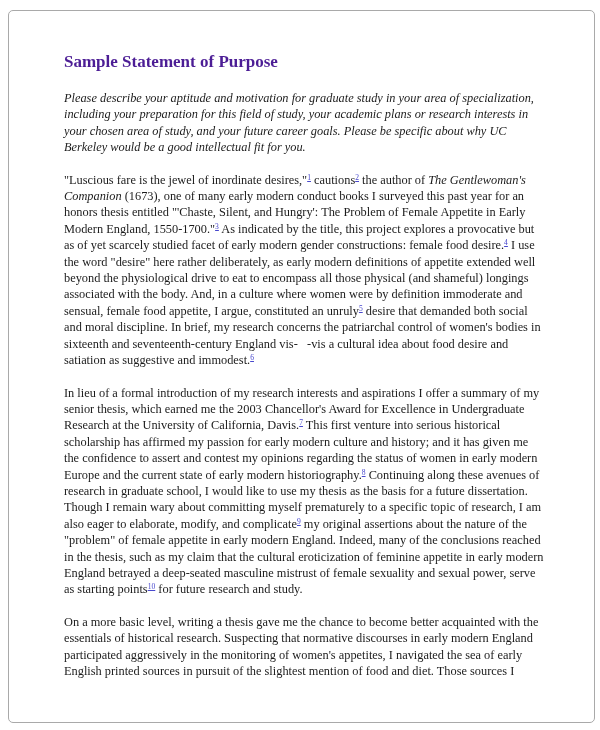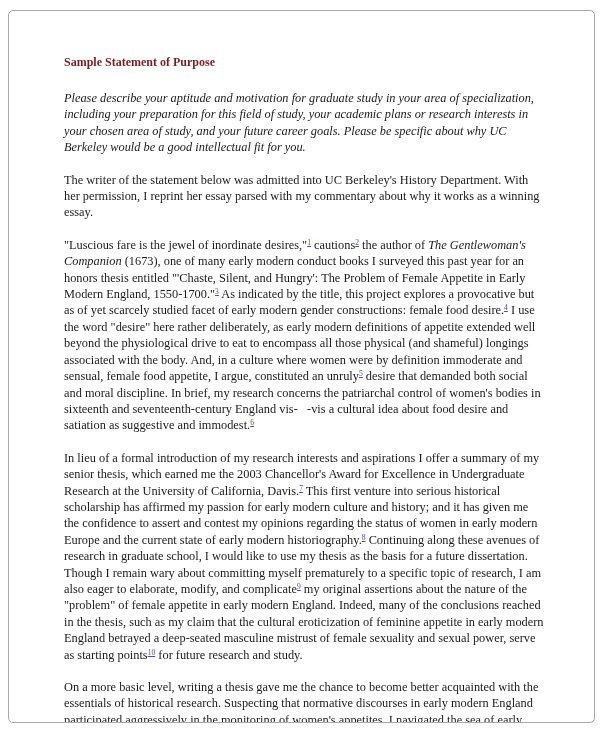--- a/index.html
+++ b/index.html
@@ -18,24 +18,24 @@
     overflow:hidden;
   }
   .content {
     padding:43px 48px 0 55px;
     color:var(--text);
     font-size:12.35px;
     line-height:16.4px;
     text-align:left;
   }
   h1.doc-title {
-    font-size:12px;
+    font-size:17px;
     line-height:16px;
     font-weight:bold;
-    color:#7f1d1d;
+    color:#4c1d95;
     margin:0 0 20px 0;
   }
   .para { margin:16px 0 0 0; }
   .para.tight { margin-top:0; }
   .para.italic { font-style:italic; }
   .para em { font-style:italic; }
   sup.fn {
     color:var(--link);
     text-decoration:underline;
     font-size:7.6px;
@@ -45,19 +45,18 @@
   }
 </style>
 </head>
 <body>
 
 <div class="page">
   <div class="content">
     <h1 class="doc-title">Sample Statement of Purpose</h1>
     <div>
         <p class="para italic tight"><span>Please describe your aptitude and motivation for graduate study in your area of specialization, including your preparation for this field of study, your academic plans or research interests in your chosen area of study, and your future career goals. Please be specific about why UC Berkeley would be a good intellectual fit for you.</span></p>
-        <p class="para"><span>The writer of the statement below was admitted into UC Berkeley's History Department. With her permission, I reprint her essay parsed with my commentary about why it works as a winning essay.</span></p>
         <p class="para"><span>"Luscious fare is the jewel of inordinate desires,"</span><sup class="fn">1</sup><span> cautions</span><sup class="fn">2</sup><span> the author of </span><em>The Gentlewoman's Companion</em><span> (1673), one of many early modern conduct books I surveyed this past year for an honors thesis entitled "'Chaste, Silent, and Hungry': The Problem of Female Appetite in Early Modern England, 1550-1700."</span><sup class="fn">3</sup><span> As indicated by the title, this project explores a provocative but as of yet scarcely studied facet of early modern gender constructions: female food desire.</span><sup class="fn">4</sup><span> I use the word "desire" here rather deliberately, as early modern definitions of appetite extended well beyond the physiological drive to eat to encompass all those physical (and shameful) longings associated with the body. And, in a culture where women were by definition immoderate and sensual, female food appetite, I argue, constituted an unruly</span><sup class="fn">5</sup><span> desire that demanded both social and moral discipline. In brief, my research concerns the patriarchal control of women's bodies in sixteenth and seventeenth-century England vis-&nbsp;&nbsp;&nbsp;-vis a cultural idea about food desire and satiation as suggestive and immodest.</span><sup class="fn">6</sup></p>
         <p class="para"><span>In lieu of a formal introduction of my research interests and aspirations I offer a summary of my senior thesis, which earned me the 2003 Chancellor's Award for Excellence in Undergraduate Research at the University of California, Davis.</span><sup class="fn">7</sup><span> This first venture into serious historical scholarship has affirmed my passion for early modern culture and history; and it has given me the confidence to assert and contest my opinions regarding the status of women in early modern Europe and the current state of early modern historiography.</span><sup class="fn">8</sup><span> Continuing along these avenues of research in graduate school, I would like to use my thesis as the basis for a future dissertation. Though I remain wary about committing myself prematurely to a specific topic of research, I am also eager to elaborate, modify, and complicate</span><sup class="fn">9</sup><span> my original assertions about the nature of the "problem" of female appetite in early modern England. Indeed, many of the conclusions reached in the thesis, such as my claim that the cultural eroticization of feminine appetite in early modern England betrayed a deep-seated masculine mistrust of female sexuality and sexual power, serve as starting points</span><sup class="fn">10</sup><span> for future research and study.</span></p>
         <p class="para"><span>On a more basic level, writing a thesis gave me the chance to become better acquainted with the essentials of historical research. Suspecting that normative discourses in early modern England participated aggressively in the monitoring of women's appetites, I navigated the sea of early English printed sources in pursuit of the slightest mention of food and diet. Those sources I</span></p>
       </div>
   </div>
 </div>
 
 </body></html>

